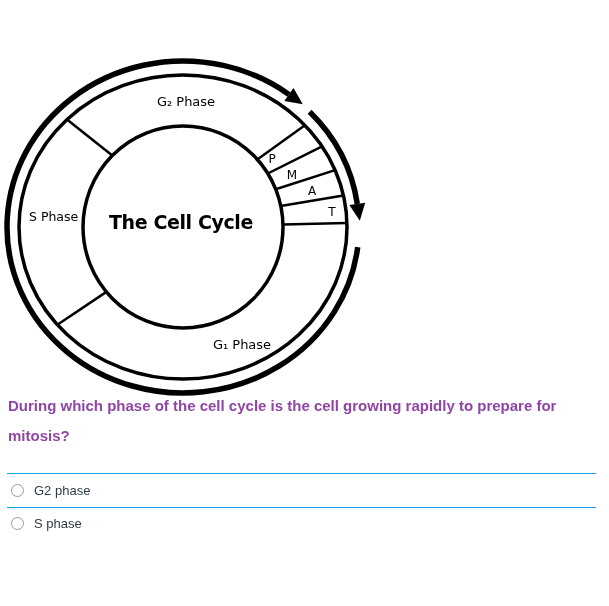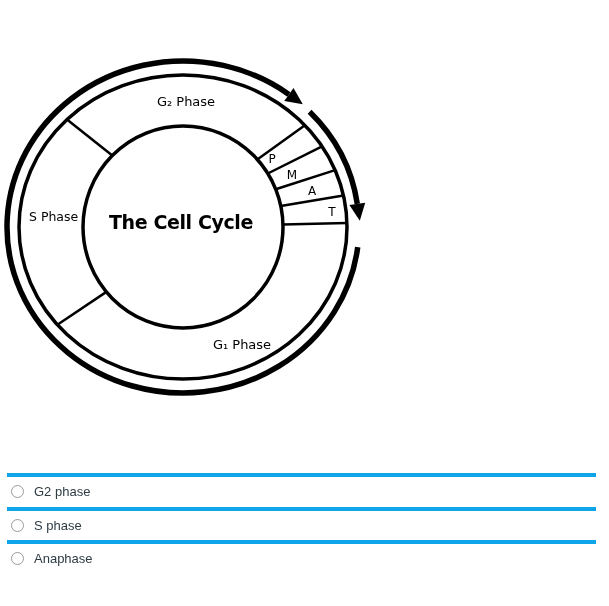--- a/index.html
+++ b/index.html
@@ -38,21 +38,21 @@
   }
 
   
   .options {
     position: absolute;
     left: 7px; top: 473px;
     width: 589px;
   }
   .option-row {
     height: 33.5px;
-    border-top: 4px solid #0ea5e9;
+    border-top: 1px solid #0ea5e9;
     display: flex;
     align-items: center;
     cursor: pointer;
     box-sizing: border-box;
   }
   .radio {
     width: 11px; height: 11px;
     border: 1px solid #9a9a9a;
     border-radius: 50%;
     background: #ffffff;
@@ -97,29 +97,26 @@
       <text class="svg-label" x="29" y="193" font-size="12.5" text-anchor="start">S Phase</text>
       <text class="svg-label" x="242" y="321" font-size="13" text-anchor="middle">G₁ Phase</text>
       <text class="svg-label" x="272" y="135" font-size="12" text-anchor="middle">P</text>
       <text class="svg-label" x="292" y="151" font-size="12" text-anchor="middle">M</text>
       <text class="svg-label" x="312" y="167" font-size="12" text-anchor="middle">A</text>
       <text class="svg-label" x="332" y="188" font-size="12" text-anchor="middle">T</text>
       <text class="svg-title" x="181" y="201" font-size="19" text-anchor="middle">The Cell Cycle</text>
     </svg>
   </div>
 
+  <div class="question" style="color: rgb(143, 70, 165);">During which phase of the cell cycle is the cell growing rapidly to prepare for mitosis?</div>
 
   <div class="options">
     <div class="option-row">
       <span class="radio"></span>
       <span class="option-label">G2 phase</span>
     </div>
     <div class="option-row">
       <span class="radio"></span>
       <span class="option-label">S phase</span>
     </div>
-    <div class="option-row">
-      <span class="radio"></span>
-      <span class="option-label">Anaphase</span>
-    </div>
   </div>
 
 </div>
 
 </body></html>

